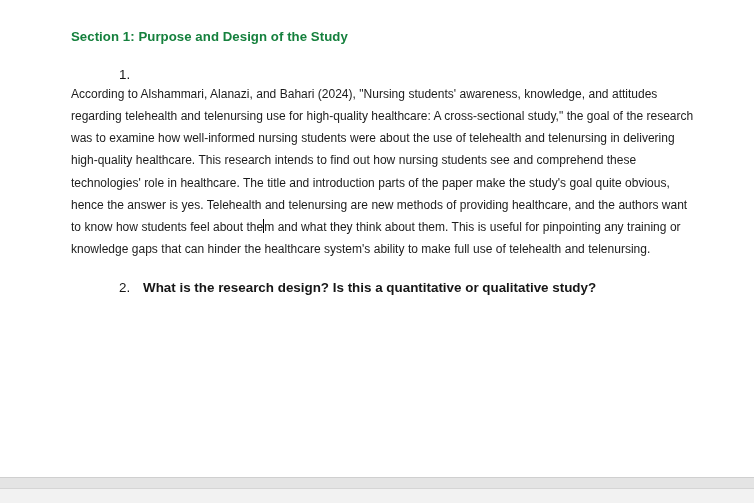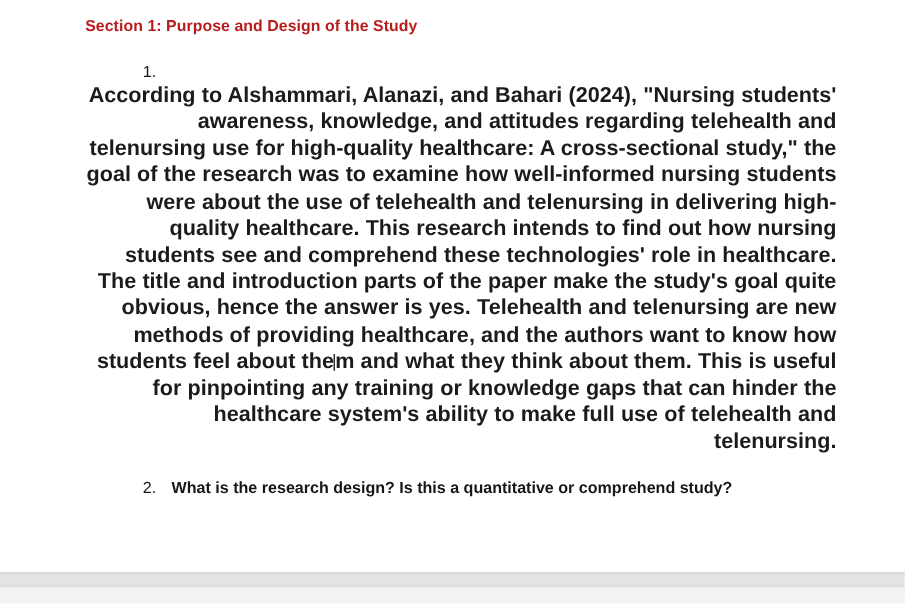--- a/index.html
+++ b/index.html
@@ -60,24 +60,24 @@
   .content {
     position: absolute;
     left: 71px;
     top: 0;
     width: 626px;
   }
 
   .section-heading {
     font-size: 13.2px;
     font-weight: bold;
-    color: #b91c1c;
+    color: #15803d;
     line-height: 1.35;
     margin: 0;
-    padding-top: 13px;
+    padding-top: 28px;
     letter-spacing: 0.005em;
   }
 
   ol.question-list {
     list-style: none;
     margin: 0;
     padding: 0;
   }
 
   li.question-item {
@@ -95,27 +95,27 @@
     left: 48px;
     top: 0;
     font-weight: normal;
     color: #161616;
   }
 
   #question-one-wrap { margin-top: 20px; }
   #question-two-wrap { margin-top: 19px; }
 
   p.body-paragraph {
-    font-size: 18px;
-    font-weight: bold;
+    font-size: 12px;
+    font-weight: normal;
     color: #1b1b1b;
     line-height: 22.2px;
     margin: 0;
     padding-top: 17px;
-    text-align: right;
+    text-align: left;
     word-spacing: 0.01em;
   }
 
   
   .caret {
     display: inline-block;
     width: 1px;
     height: 14px;
     background: #000000;
     vertical-align: -2px;
@@ -137,21 +137,21 @@
         <li class="question-item" id="question-one-wrap">
           <span class="marker">1.</span>
         </li>
       </ol>
 
       <p class="body-paragraph"><span>According to Alshammari, Alanazi, and Bahari (2024), "Nursing students' awareness, knowledge, and attitudes regarding telehealth and telenursing use for high-quality healthcare: A cross-sectional study," the goal of the research was to examine how well-informed nursing students were about the use of telehealth and telenursing in delivering high-quality healthcare. This research intends to find out how nursing students see and comprehend these technologies' role in healthcare. The title and introduction parts of the paper make the study's goal quite obvious, hence the answer is yes. Telehealth and telenursing are new methods of providing healthcare, and the authors want to know how students feel about the</span><span class="caret"></span><span>m and what they think about them. This is useful for pinpointing any training or knowledge gaps that can hinder the healthcare system's ability to make full use of telehealth and telenursing.</span></p>
 
       <ol class="question-list">
         <li class="question-item" id="question-two-wrap">
           <span class="marker">2.</span>
-          <span>What is the research design? Is this a quantitative or comprehend study?</span>
+          <span>What is the research design? Is this a quantitative or qualitative study?</span>
         </li>
       </ol>
 
     </div>
   </div>
 
   <div id="page-edge"></div>
   <div id="page-gap"></div>
 
 </div>

